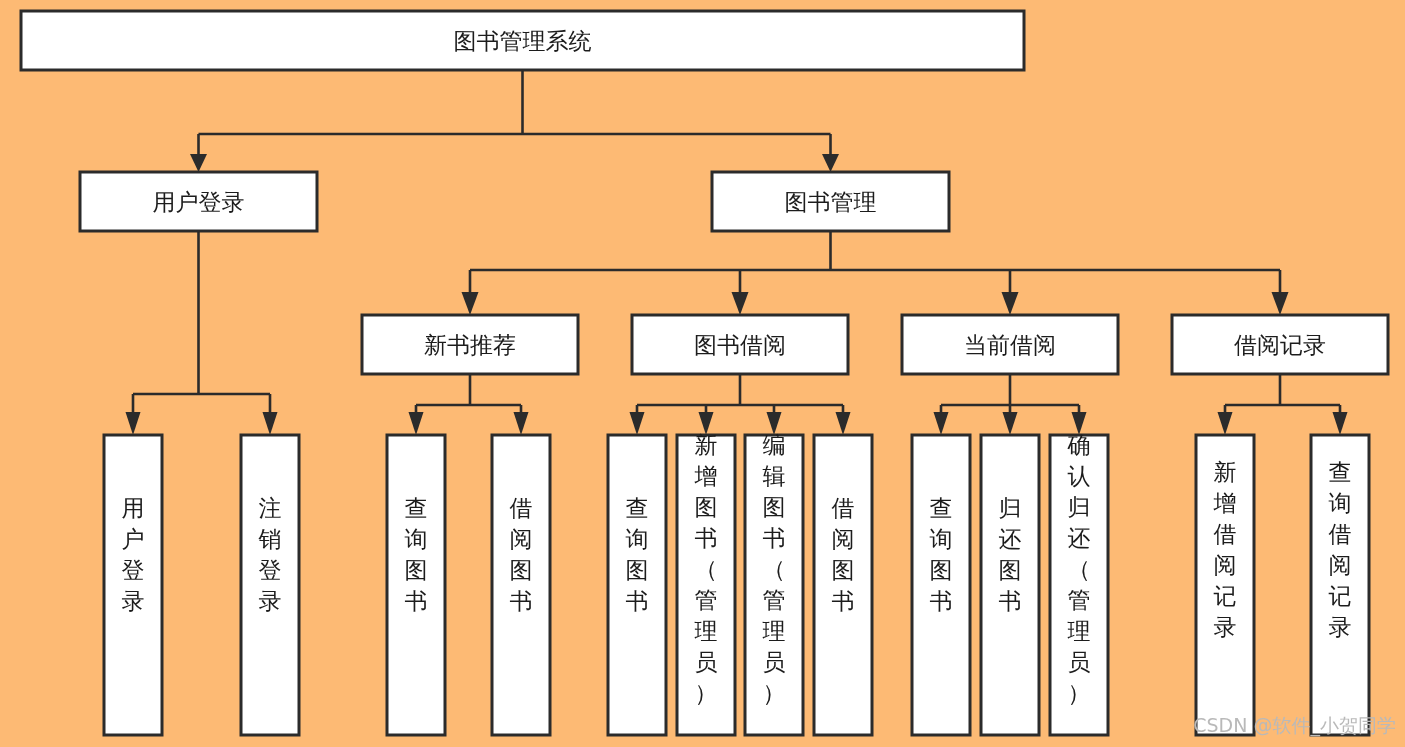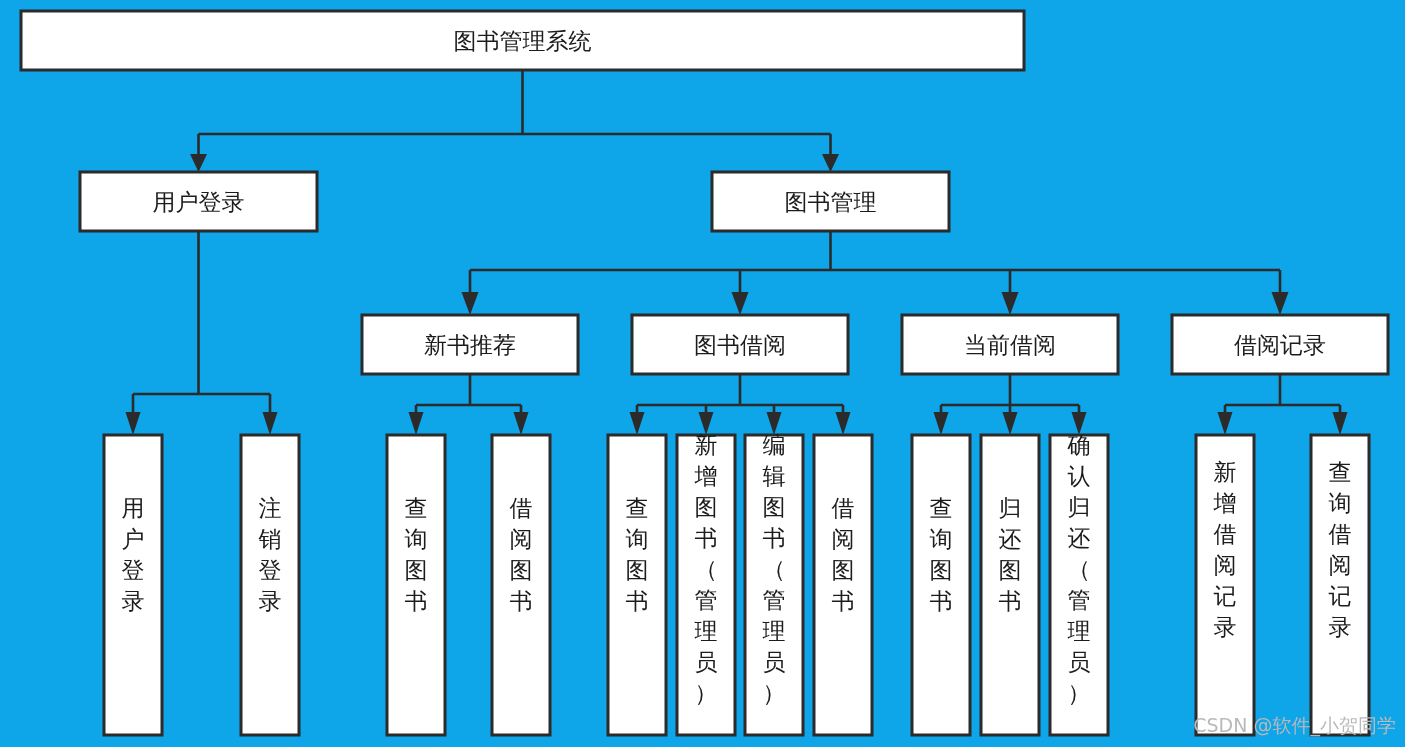--- a/index.html
+++ b/index.html
@@ -8,21 +8,21 @@
     padding: 0;
     background: #ffffff;
   }
   body {
     font-family: "DejaVu Sans", "Liberation Sans", sans-serif;
   }
   #diagram-root {
     position: relative;
     width: 1405px;
     height: 747px;
-    background: #0ea5e9;
+    background: #fdba74;
     overflow: hidden;
   }
   svg#flow-svg {
     position: absolute;
     left: 0;
     top: 0;
     width: 1405px;
     height: 747px;
     display: block;
   }

